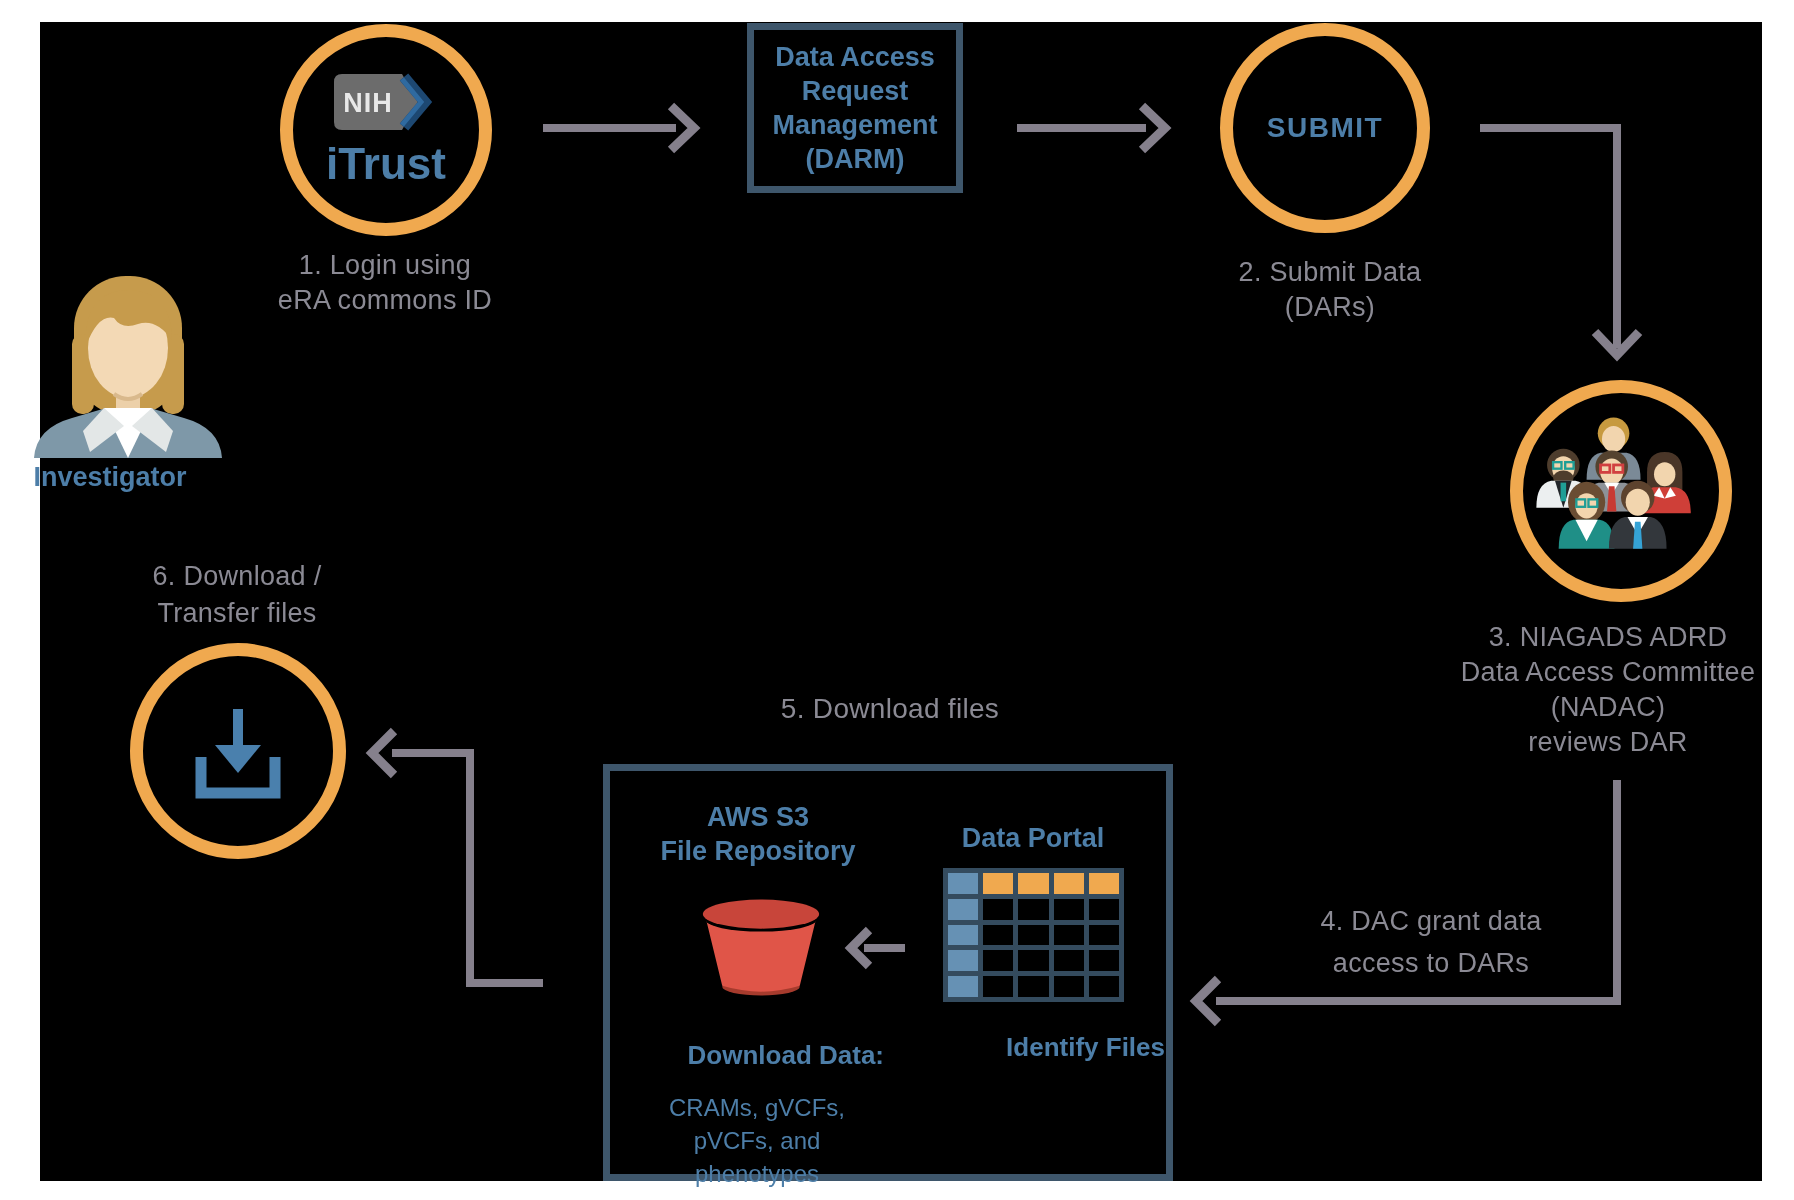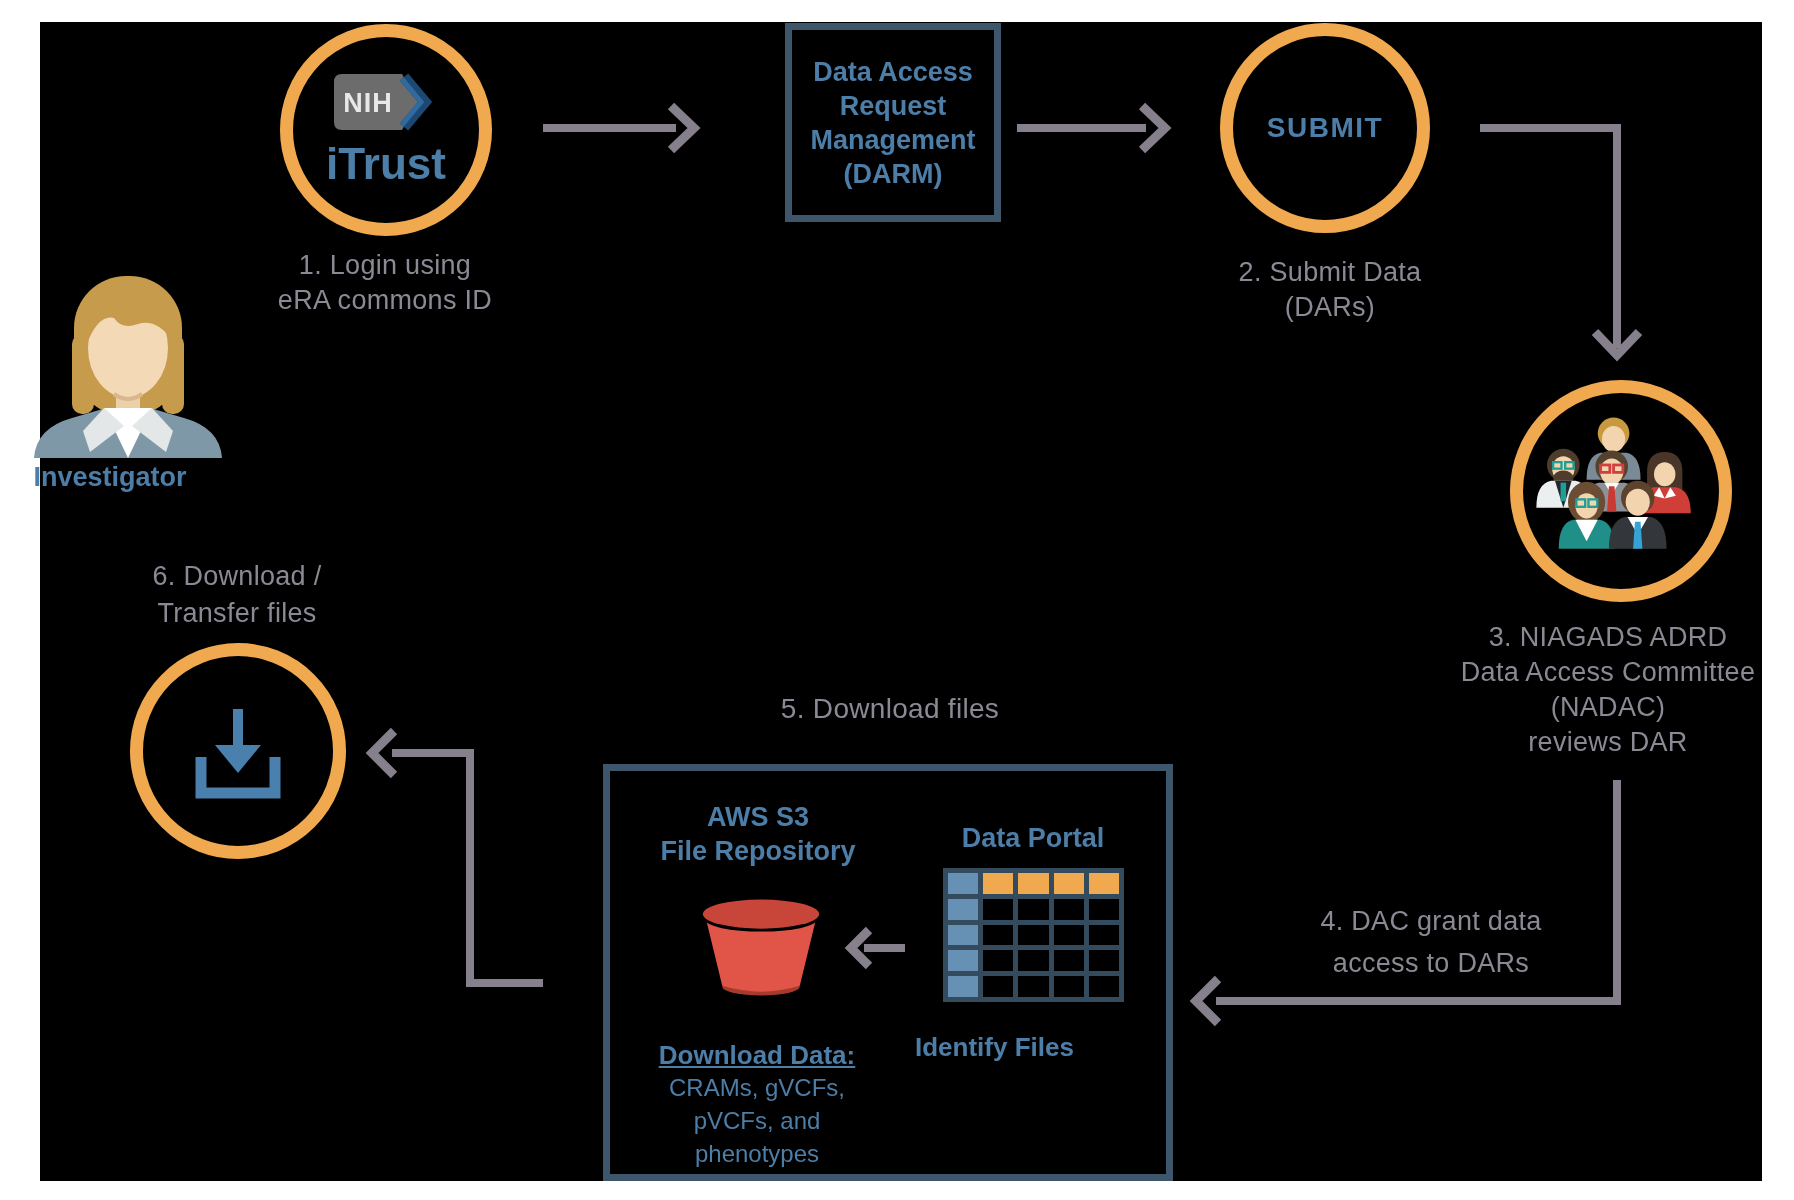--- a/index.html
+++ b/index.html
@@ -17,34 +17,34 @@
   .ring-submit{left:1220px;top:23px;width:210px;height:210px;}
   .ring-nadac{left:1510px;top:380px;width:222px;height:222px;overflow:hidden;}
   .ring-transfer{left:130px;top:643px;width:216px;height:216px;}
   .cap{position:absolute;color:#8b8a94;font-size:27px;font-weight:500;letter-spacing:.3px;
        text-align:center;line-height:35px;}
   .cap .ln{display:block;}
 
   .submit-label{font-size:28px;font-weight:700;letter-spacing:1.5px;color:#4d7ea8;}
   .itrust-name{font-size:44px;font-weight:700;color:#4d7ea8;margin-top:6px;}
 
-  .darm-box{position:absolute;left:785px;top:23px;width:216px;height:199px;box-sizing:border-box;
+  .darm-box{position:absolute;left:747px;top:23px;width:216px;height:170px;box-sizing:border-box;
             border:7px solid #3e566b;display:flex;align-items:center;justify-content:center;}
   .darm-text{color:#4d7ea8;font-size:27px;font-weight:700;text-align:center;line-height:34px;}
   .darm-text .ln{display:block;}
 
   .dl-box{position:absolute;left:603px;top:764px;width:570px;height:417px;box-sizing:border-box;
           border:7px solid #3e566b;}
 
   .h-blue{position:absolute;color:#4d7ea8;font-weight:700;font-size:27px;text-align:center;line-height:34px;}
   .h-blue .ln{display:block;}
-  .t-blue{position:absolute;color:#4d7ea8;font-weight:600;font-size:26px;text-align:left;}
+  .t-blue{position:absolute;color:#4d7ea8;font-weight:600;font-size:26px;text-align:right;}
 
   .ddata{position:absolute;left:630px;top:1040px;width:254px;text-align:center;color:#4d7ea8;}
-  .ddata .head{font-size:26px;font-weight:700;text-decoration:underline;display:block;margin-bottom:0;}
+  .ddata .head{font-size:26px;font-weight:700;display:block;margin-bottom:20px;text-align:right;}
   .ddata .ln{display:block;font-size:24px;font-weight:500;line-height:33px;}
 
   .inv-label{position:absolute;left:10px;top:462px;width:200px;text-align:center;
              color:#4d7ea8;font-size:27px;font-weight:600;}
 
   
   .ptable{position:absolute;left:943px;top:868px;width:181px;height:134px;box-sizing:border-box;
           background:#344b5e;padding:5px;display:grid;grid-template-columns:repeat(5,1fr);
           grid-template-rows:repeat(5,1fr);gap:5px;}
   .ptable div{background:#000000;}

